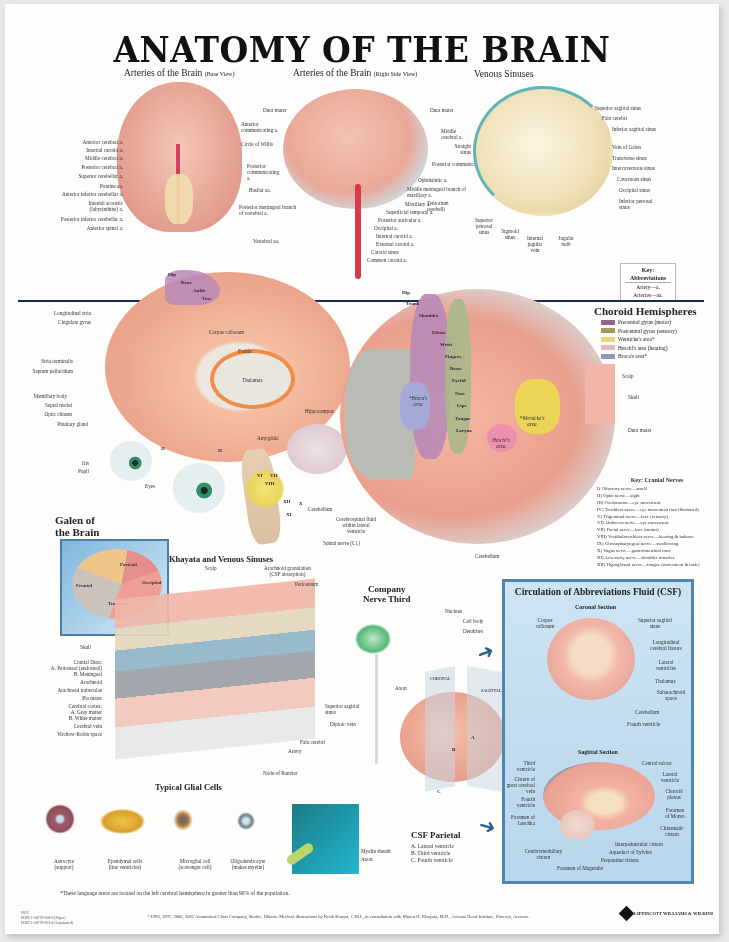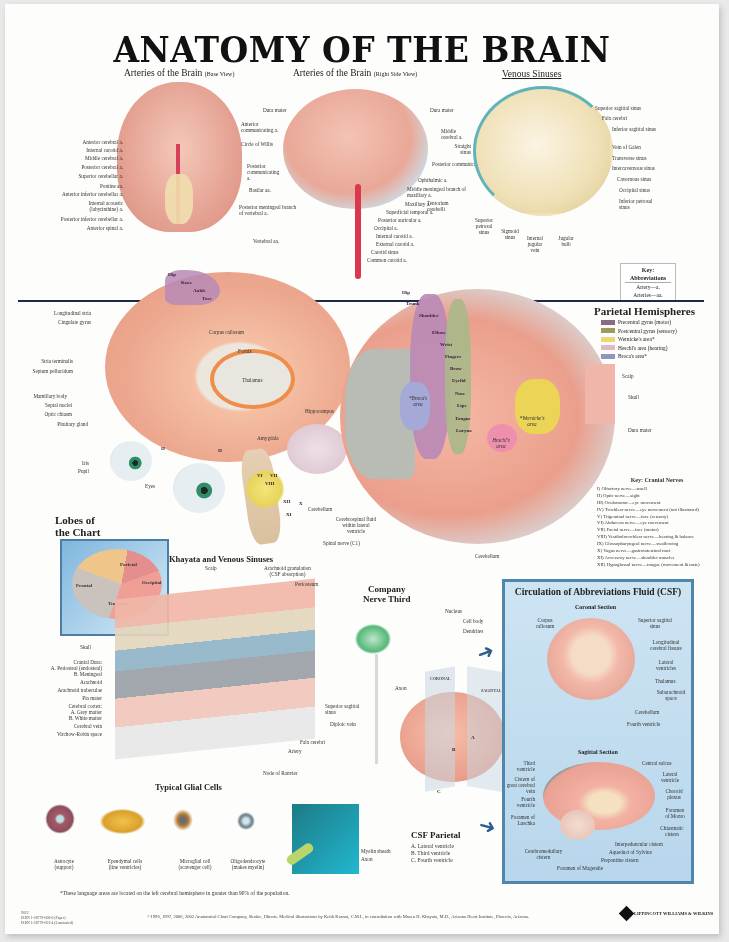--- a/index.html
+++ b/index.html
@@ -82,21 +82,21 @@
   <div class="lbl" style="left:402px;top:183px;width:60px;white-space:normal;">Middle meningeal branch of maxillary a.</div>
   <div class="lbl" style="left:400px;top:198px;">Maxillary a.</div>
   <div class="lbl" style="left:381px;top:206px;">Superficial temporal a.</div>
   <div class="lbl" style="left:373px;top:214px;">Posterior auricular a.</div>
   <div class="lbl" style="left:369px;top:222px;">Occipital a.</div>
   <div class="lbl" style="left:371px;top:230px;">Internal carotid a.</div>
   <div class="lbl" style="left:371px;top:238px;">External carotid a.</div>
   <div class="lbl" style="left:366px;top:246px;">Carotid sinus</div>
   <div class="lbl" style="left:362px;top:254px;">Common carotid a.</div>
 
-  <div class="sub" style="left:497px;top:65px;text-decoration:underline;">Venous Sinuses</div>
+  <div class="sub" style="left:469px;top:65px;">Venous Sinuses</div>
   <div class="brain" style="left:468px;top:82px;width:140px;height:130px;background:radial-gradient(ellipse at 45% 45%,#fbf4e3,#efe0b6 60%,#dcc68d);border:3px solid #5fb3b9;border-color:#5fb3b9 transparent transparent #5fb3b9;"></div>
 
   <div class="lbl" style="left:590px;top:102px;">Superior sagittal sinus</div>
   <div class="lbl" style="left:597px;top:112px;">Falx cerebri</div>
   <div class="lbl" style="left:607px;top:123px;">Inferior sagittal sinus</div>
   <div class="lbl" style="left:607px;top:141px;">Vein of Galen</div>
   <div class="lbl" style="left:607px;top:152px;">Transverse sinus</div>
   <div class="lbl" style="left:607px;top:162px;">Intercavernous sinus</div>
   <div class="lbl" style="left:612px;top:173px;">Cavernous sinus</div>
   <div class="lbl" style="left:614px;top:184px;">Occipital sinus</div>
@@ -181,21 +181,21 @@
   <div class="tag" style="left:445px;top:362px;">Brow</div>
   <div class="tag" style="left:447px;top:374px;">Eyelid</div>
   <div class="tag" style="left:450px;top:387px;">Nose</div>
   <div class="tag" style="left:452px;top:399px;">Lips</div>
   <div class="tag" style="left:450px;top:412px;">Tongue</div>
   <div class="tag" style="left:451px;top:424px;">Larynx</div>
   <div class="lbl" style="left:402px;top:392px;width:22px;white-space:normal;text-align:center;font-style:italic;">*Broca's area</div>
   <div class="lbl" style="left:512px;top:412px;width:30px;white-space:normal;text-align:center;font-style:italic;">*Wernicke's area</div>
   <div class="lbl" style="left:485px;top:434px;width:22px;white-space:normal;text-align:center;font-style:italic;">Heschl's area</div>
 
-  <div class="h2" style="left:589px;top:301px;font-size:11px;">Parietal Hemispheres</div>
+  <div class="h2" style="left:589px;top:301px;font-size:11px;">Choroid Hemispheres</div>
   <div class="legend" style="left:596px;top:314px;">
     <div class="row">
         <span class="sw" style="background:#8c6a83"></span>
         <span>Precentral gyrus (motor)</span>
       </div>
     <div class="row">
         <span class="sw" style="background:#9b9a5e"></span>
         <span>Postcentral gyrus (sensory)</span>
       </div>
     <div class="row">
@@ -225,22 +225,22 @@
     <div>VI) Abducens nerve—eye movement</div>
     <div>VII) Facial nerve—face (motor)</div>
     <div>VIII) Vestibulocochlear nerve—hearing &amp; balance</div>
     <div>IX) Glossopharyngeal nerve—swallowing</div>
     <div>X) Vagus nerve—gastrointestinal tract</div>
     <div>XI) Accessory nerve—shoulder muscles</div>
     <div>XII) Hypoglossal nerve—tongue (movement &amp; taste)</div>
   </div>
 
   <div class="h2" style="left:50px;top:510px;font-size:11px;line-height:12px;">
-    <div>Lobes of</div>
-    <div>the Chart</div>
+    <div>Galen of</div>
+    <div>the Brain</div>
   </div>
   <div class="lobes-box">
     <div class="brain" style="left:10px;top:8px;width:90px;height:70px;background:conic-gradient(from 200deg at 55% 50%,#c9c2bd 0 90deg,#f0c58a 90deg 170deg,#e58e8e 170deg 230deg,#ef9f96 230deg 360deg);"></div>
     <div class="tag" style="left:58px;top:21px;color:#333;">Parietal</div>
     <div class="tag" style="left:14px;top:42px;color:#333;">Frontal</div>
     <div class="tag" style="left:80px;top:39px;color:#333;">Occipital</div>
     <div class="tag" style="left:46px;top:60px;color:#333;">Temporal</div>
   </div>
 
   <div class="h2" style="left:164px;top:550px;font-size:8.5px;">Khayata and Venous Sinuses</div>

